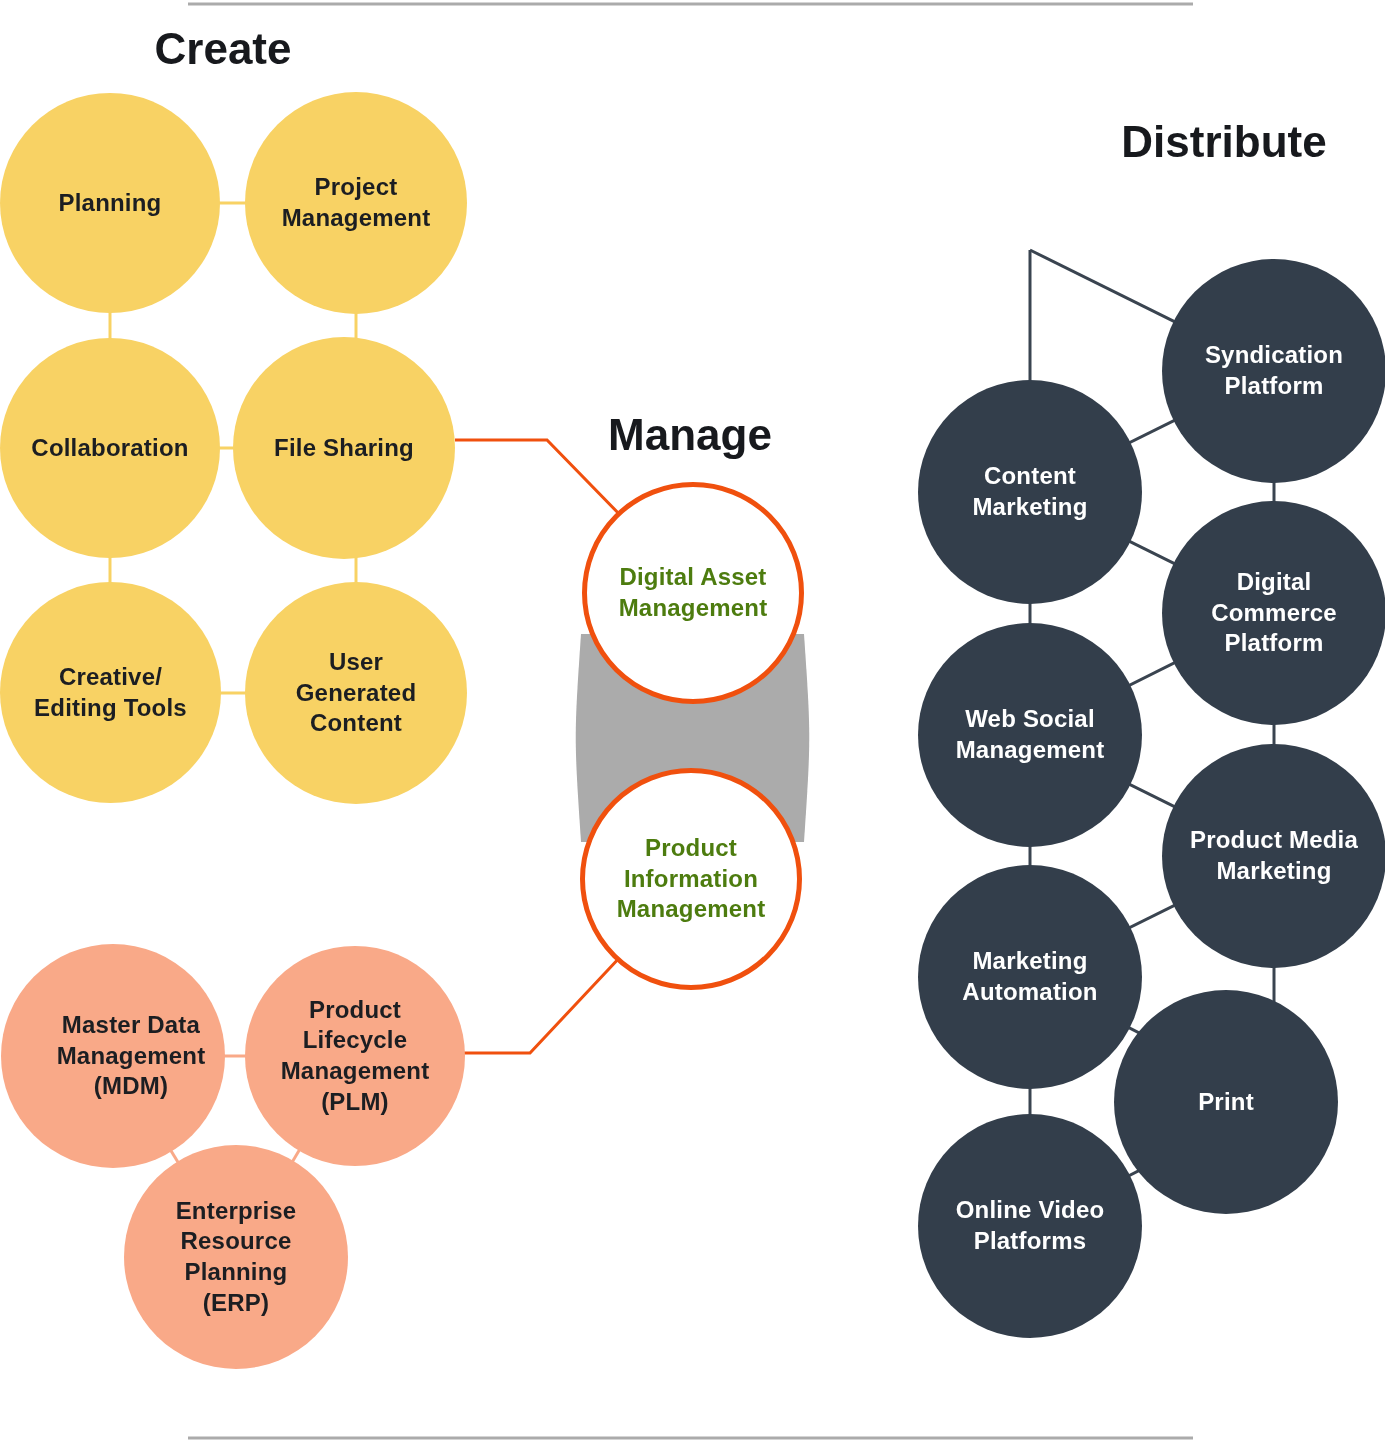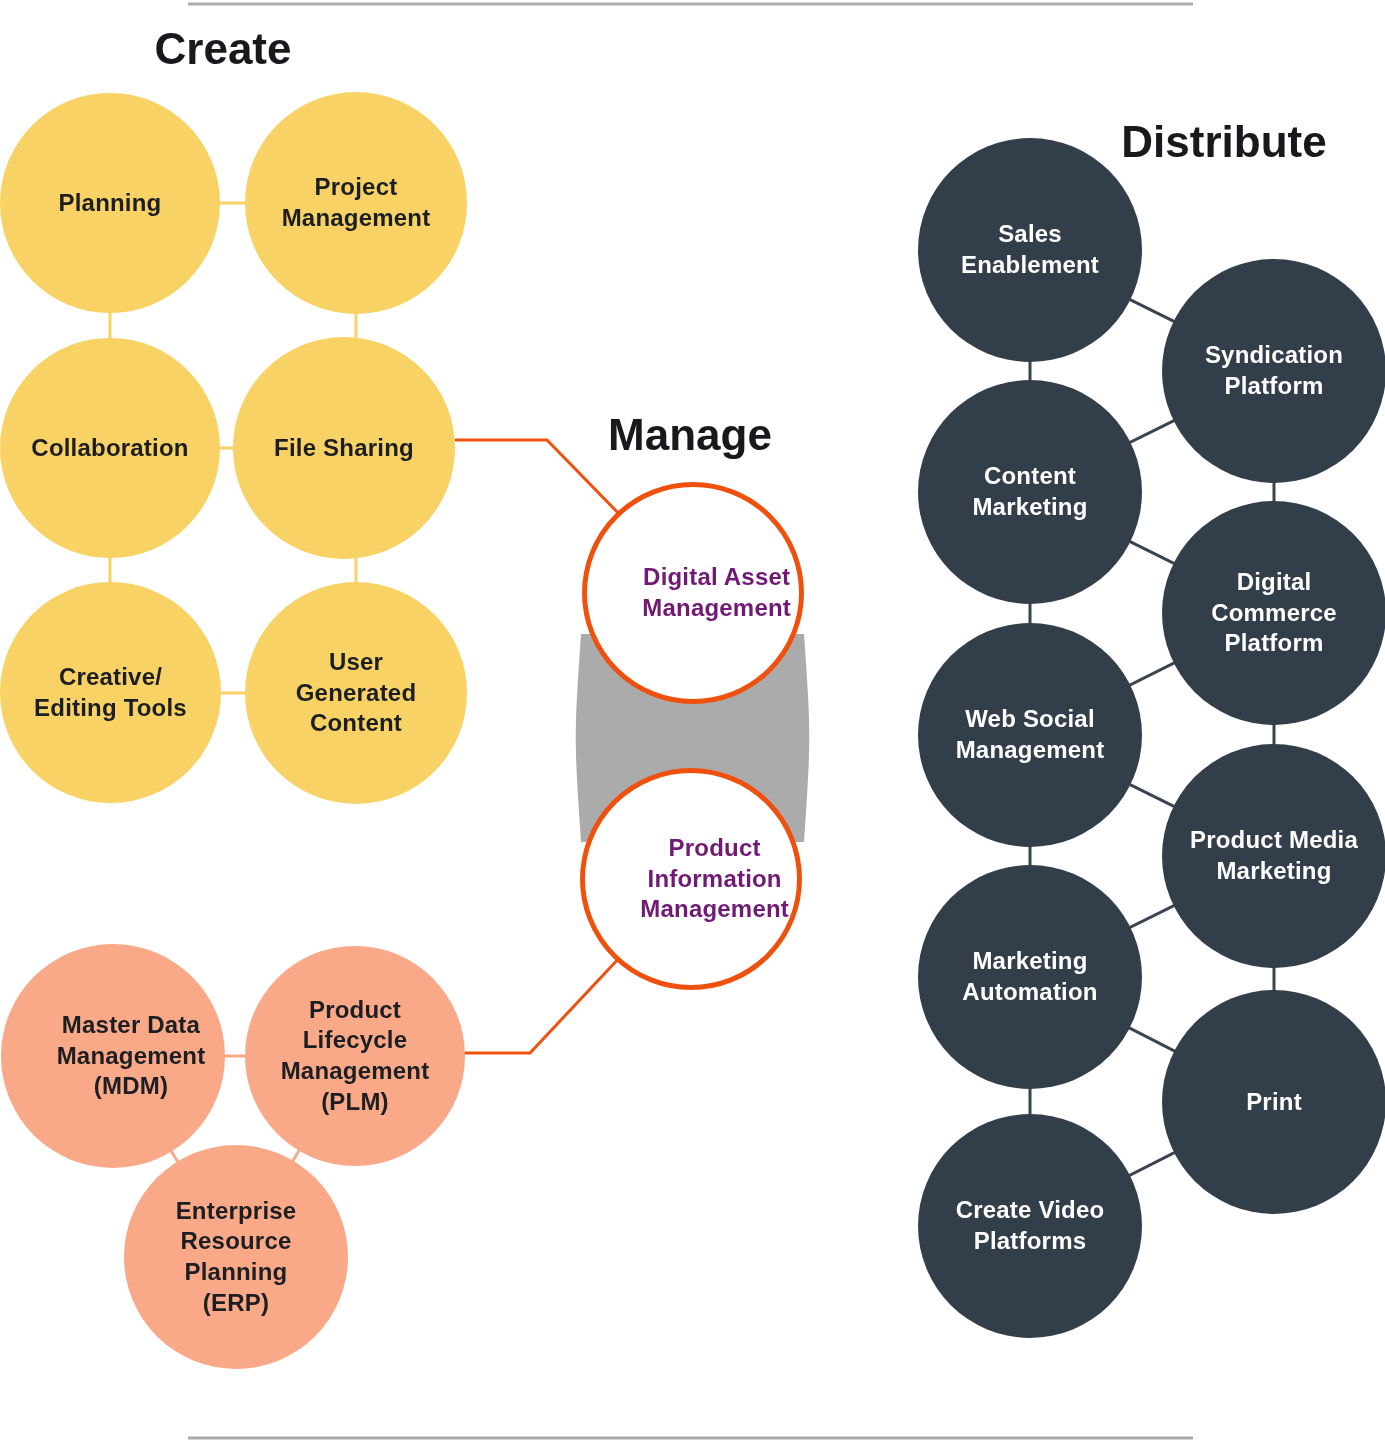--- a/index.html
+++ b/index.html
@@ -41,21 +41,21 @@
     white-space: pre-line;
     font-size: 24px;
     font-weight: 600;
     line-height: 1.28;
     letter-spacing: 0.2px;
     padding: 0 8px;
   }
   .node.yellow  { background: #F8D264; color: #1C1E22; }
   .node.salmon  { background: #F9A988; color: #1C1E22; }
   .node.dark    { background: #333E4B; color: #FFFFFF; }
-  .node.manage  { background: #FFFFFF; color: #701a75; border: 5px solid #F0500E; justify-content: flex-end; }
+  .node.manage  { background: #FFFFFF; color: #4d7c0f; border: 5px solid #F0500E; }
 </style>
 </head>
 <body>
 
 <div class="canvas">
 
   <svg class="layer" viewBox="0 0 1385 1443" xmlns="http://www.w3.org/2000/svg">
 
     <line x1="188" y1="4" x2="1193" y2="4" stroke="#ABABAB" stroke-width="3"></line>
     <line x1="188" y1="1438" x2="1193" y2="1438" stroke="#ABABAB" stroke-width="3"></line>
@@ -148,24 +148,20 @@
 Management
 (PLM)</span>
   </div>
   <div class="node salmon" style="left:124px; top:1145px; width:224px; height:224px;">
     <span class="label">Enterprise
 Resource
 Planning
 (ERP)</span>
   </div>
 
-  <div class="node dark" style="left:918px;  top:138px;  width:224px; height:224px;">
-    <span class="label">Sales
-Enablement</span>
-  </div>
   <div class="node dark" style="left:1162px; top:259px;  width:224px; height:224px;">
     <span class="label">Syndication
 Platform</span>
   </div>
   <div class="node dark" style="left:918px;  top:380px;  width:224px; height:224px;">
     <span class="label">Content
 Marketing</span>
   </div>
   <div class="node dark" style="left:1162px; top:501px;  width:224px; height:224px;justify-content:center;">
     <span class="label">Digital
@@ -177,21 +173,21 @@
 Management</span>
   </div>
   <div class="node dark" style="left:1162px; top:744px;  width:224px; height:224px;">
     <span class="label">Product Media
 Marketing</span>
   </div>
   <div class="node dark" style="left:918px;  top:865px;  width:224px; height:224px;">
     <span class="label">Marketing
 Automation</span>
   </div>
-  <div class="node dark" style="left:1162px; top:990px;  width:224px; height:224px;">
+  <div class="node dark" style="left:1114px; top:990px;  width:224px; height:224px;">
     <span class="label">Print</span>
   </div>
   <div class="node dark" style="left:918px;  top:1114px; width:224px; height:224px;">
-    <span class="label">Create Video
+    <span class="label">Online Video
 Platforms</span>
   </div>
 
 </div>
 
 </body></html>

